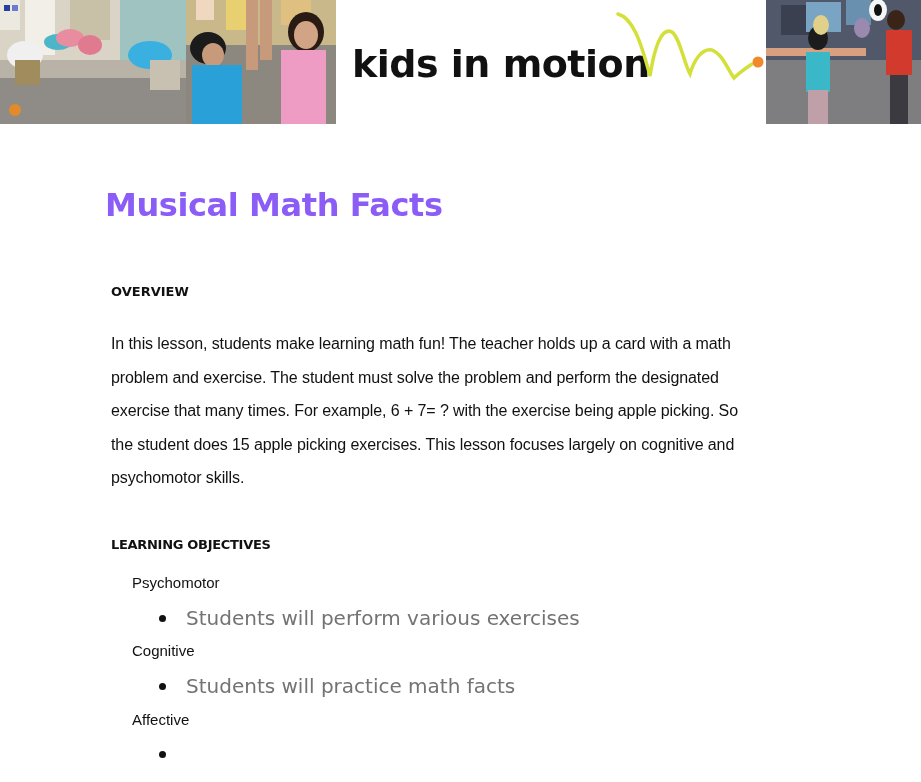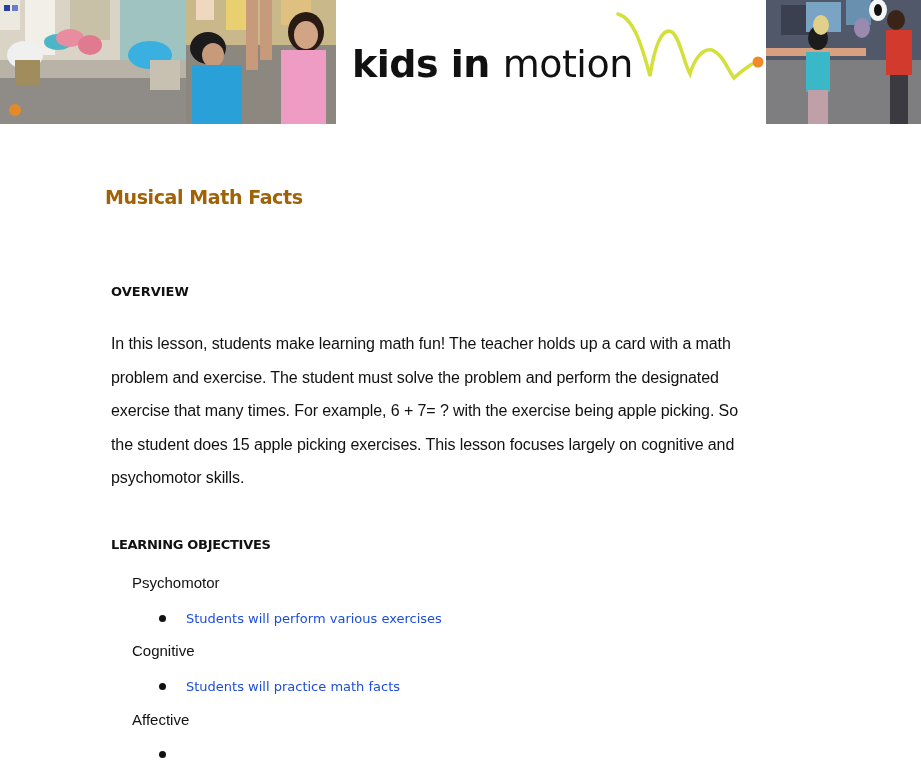--- a/index.html
+++ b/index.html
@@ -16,48 +16,48 @@
   #photo-1 { left: 0; width: 186px; }
   #photo-2 { left: 186px; width: 150px; }
   #photo-3 { left: 766px; width: 155px; }
   .logo { position: absolute; left: 350px; top: 8px; width: 420px; height: 100px; }
   .logo-text {
     position: absolute; left: 2px; top: 34px;
     font-family: "DejaVu Sans", sans-serif; font-size: 38px; letter-spacing: -0.5px;
     color: #111; white-space: nowrap;
   }
   .logo-text .light { font-weight: bold; }
-  .logo-text .bold { font-weight: normal; }
+  .logo-text .bold { font-weight: bold; }
   .logo-swoosh { position: absolute; left: 262px; top: 0; }
 
   .doc-title {
     position: absolute; left: 105px; top: 186px;
-    font-family: "DejaVu Sans", sans-serif; font-weight: bold; font-size: 19px;
-    letter-spacing: -0.4px; color: #a16207;
+    font-family: "DejaVu Sans", sans-serif; font-weight: bold; font-size: 32px;
+    letter-spacing: -0.4px; color: #8b5cf6;
   }
   .section-heading {
     position: absolute; left: 111px;
     font-family: "DejaVu Sans", sans-serif; font-weight: bold; font-size: 13px; color: #111;
   }
   #overview-heading { top: 284px; }
   #objectives-heading { top: 537px; letter-spacing: -0.3px; text-align: center; }
   .overview-para { position: absolute; left: 111px; top: 327px; width: 680px; }
   .overview-line {
     height: 33.5px; line-height: 33.5px;
     font-family: "Liberation Sans", sans-serif; font-size: 16px; color: #111;
     white-space: nowrap; letter-spacing: -0.1px;
   }
   .objectives { position: absolute; left: 0; top: 0; }
   .domain-label {
     position: absolute; left: 132px;
     font-family: Liberation Sans, sans-serif; font-size: 15px; color: #111;
   }
   .bullet-row { position: absolute; left: 159px; height: 20px; display: flex; align-items: center; }
   .bullet-dot { width: 7px; height: 7px; border-radius: 50%; background: #111; margin-right: 20px; }
-  .bullet-text { font-family: "DejaVu Sans", sans-serif; font-size: 13px; color: #1d4ed8; white-space: nowrap; }
+  .bullet-text { font-family: "DejaVu Sans", sans-serif; font-size: 20px; color: #737373; white-space: nowrap; }
 </style>
 </head>
 <body>
 
 <div class="banner">
   <div class="photo" id="photo-1">
     <svg width="186" height="124" viewBox="0 0 186 124">
       <rect width="186" height="124" fill="#b9b2a6"></rect>
       <rect y="0" width="186" height="60" fill="#d9d4c6"></rect>
       <rect x="0" y="0" width="20" height="30" fill="#ece9e0"></rect>

